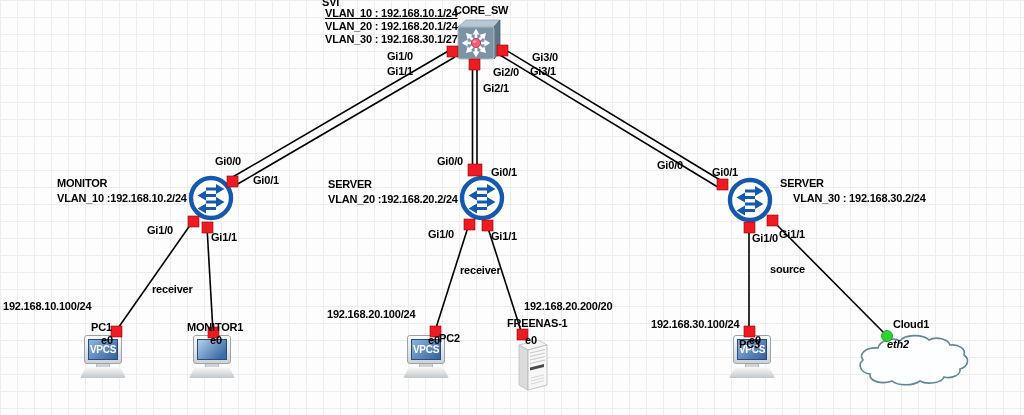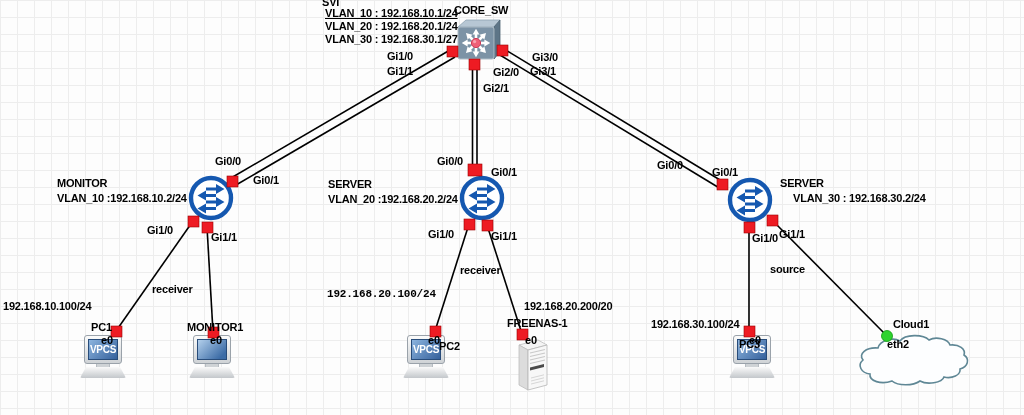--- a/index.html
+++ b/index.html
@@ -251,29 +251,29 @@
     <div class="lbl" style="left:460px;top:264px;">receiver</div>
     <div class="lbl" style="left:770px;top:263px;">source</div>
 
     <div class="lbl" style="left:3px;top:300px;">192.168.10.100/24</div>
     <div class="lbl" style="left:91px;top:321px;">PC1</div>
     <div class="lbl" style="left:101px;top:334px;">e0</div>
 
     <div class="lbl" style="left:187px;top:321px;text-align:right;">MONITOR1</div>
     <div class="lbl" style="left:210px;top:334px;">e0</div>
 
-    <div class="lbl" style="left:327px;top:288px;font-family:Liberation Mono, monospace;">192.168.20.100/24</div>
-    <div class="lbl" style="left:415px;top:340px;padding-left:24px;">PC2</div>
+    <div class="lbl" style="left:327px;top:308px;">192.168.20.100/24</div>
+    <div class="lbl" style="left:415px;top:332px;padding-left:24px;">PC2</div>
     <div class="lbl" style="left:428px;top:334px;">e0</div>
 
     <div class="lbl" style="left:524px;top:300px;">192.168.20.200/20</div>
     <div class="lbl" style="left:507px;top:317px;">FREENAS-1</div>
     <div class="lbl" style="left:525px;top:334px;">e0</div>
 
     <div class="lbl" style="left:651px;top:318px;">192.168.30.100/24</div>
     <div class="lbl" style="left:739px;top:322px;margin-top:16px;">PC3</div>
     <div class="lbl" style="left:749px;top:334px;">e0</div>
 
     <div class="lbl" style="left:893px;top:318px;">Cloud1</div>
-    <div class="lbl" style="left:887px;top:338px;">eth2</div>
+    <div class="lbl" style="left:887px;top:338px;font-style:italic;">eth2</div>
   </div>
 
 </div>
 
 </body></html>

